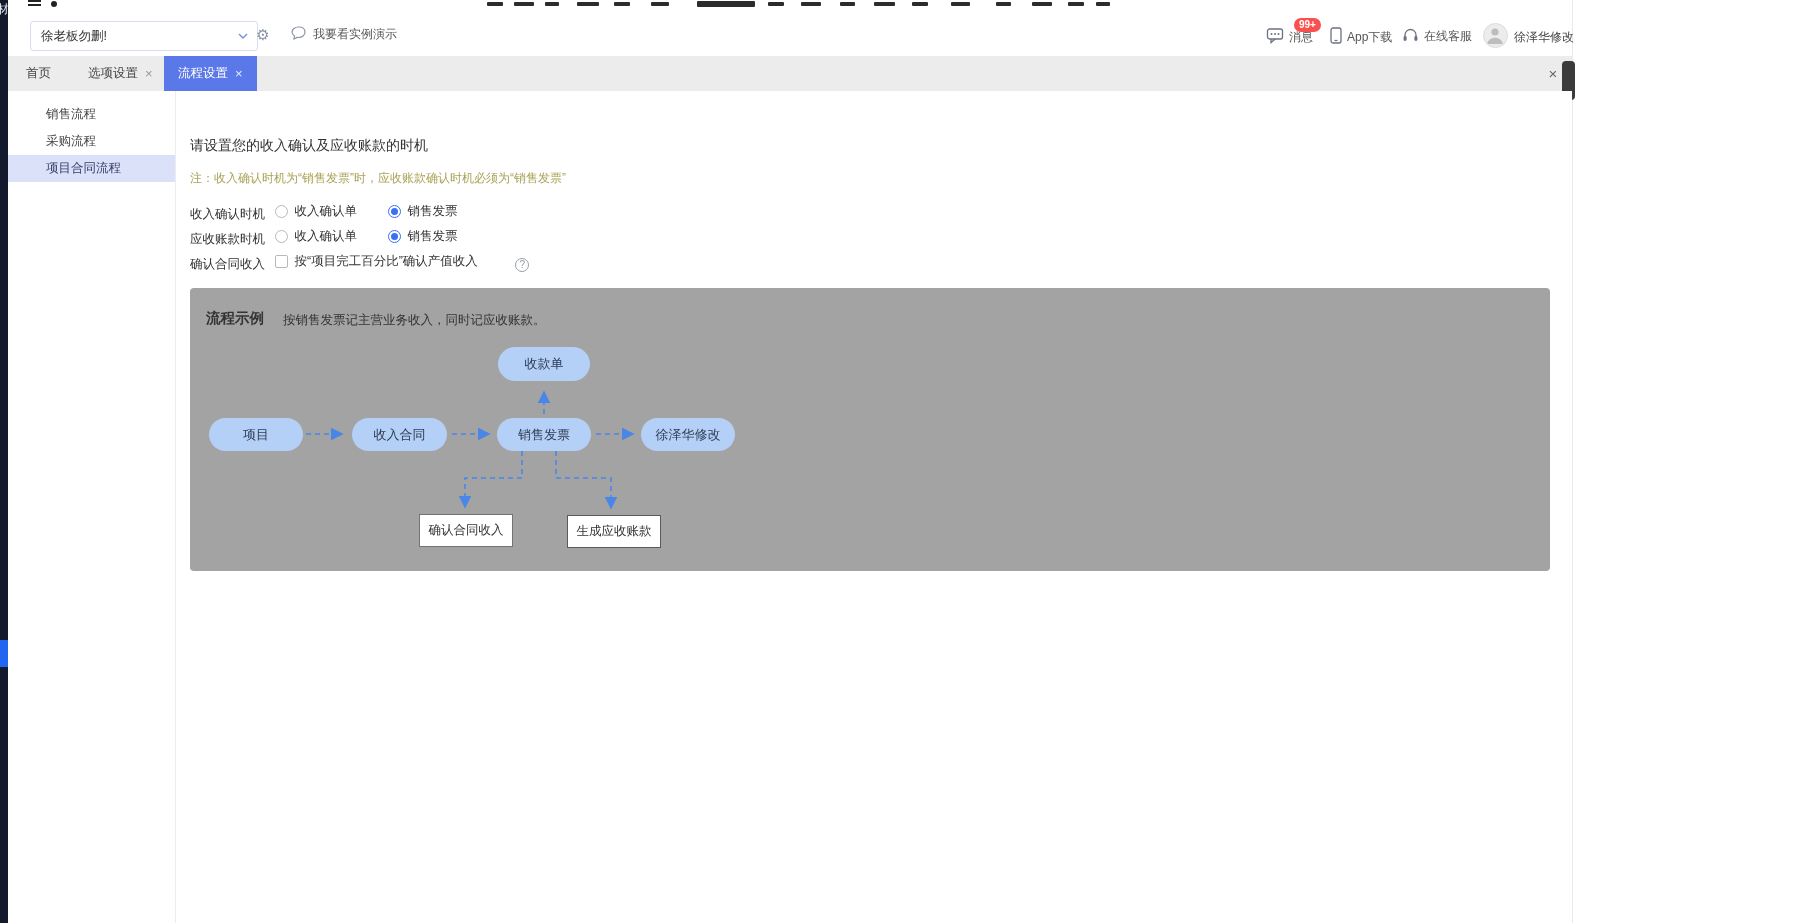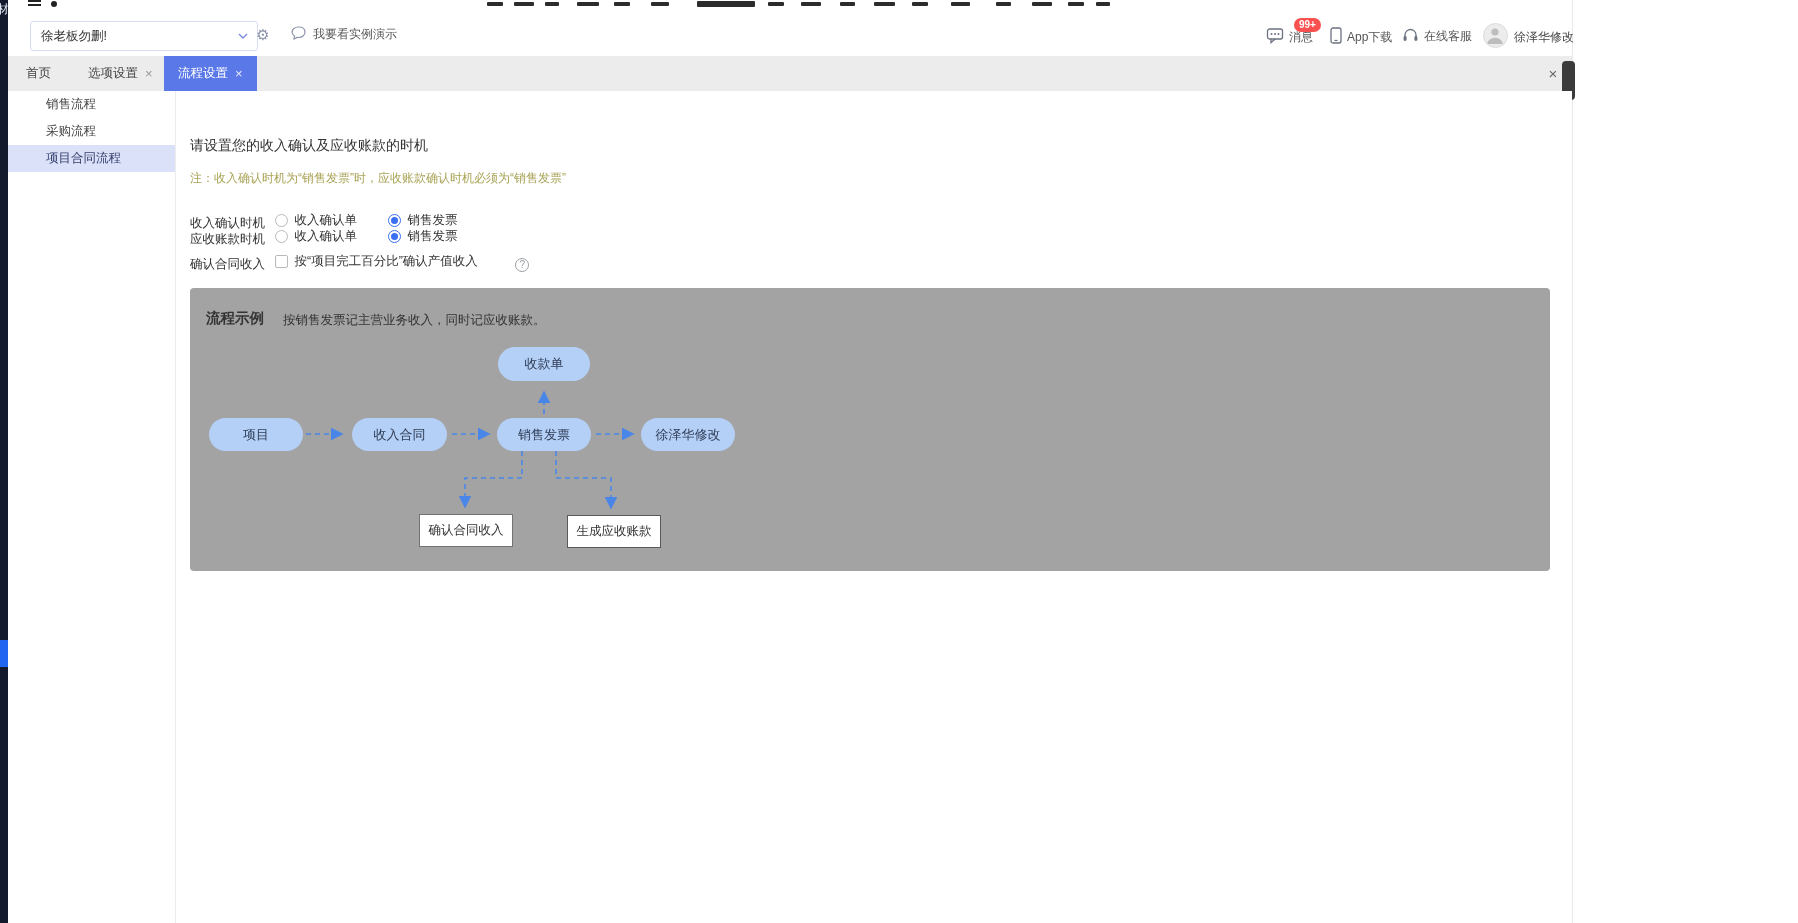--- a/index.html
+++ b/index.html
@@ -50,21 +50,21 @@
   .tab.active{background:#5b78e8;color:#fff}
   .tab.active .x{color:#e6ebff}
   .tab-home{left:4px}
   .tab-opt{left:66px}
   .tab-flow{left:156px}
   .close-all{position:absolute;left:1530px;top:0;width:30px;height:35px;line-height:35px;
     text-align:center;color:#666;font-size:15px;cursor:pointer}
   .edge-widget{position:absolute;left:1554px;top:5px;width:13px;height:39px;background:#3b3b3b;border-radius:4px;cursor:pointer}
 
   
-  .sidebar{left:8px;top:91px;width:168px;height:832px;background:#fff;border-right:1px solid #ececec;box-sizing:border-box}
+  .sidebar{left:8px;top:91px;width:168px;height:832px;background:#fff;border-right:1px solid #ececec;padding-top:10px;box-sizing:border-box}
   .side-item{height:27px;line-height:27px;padding-left:38px;font-size:12.5px;color:#444;cursor:pointer;white-space:nowrap}
   .side-item.active{background:#dae1f8;color:#37406e}
 
   
   .main{left:177px;top:91px;width:1395px;height:832px;background:#fff}
   .page-title{position:absolute;left:13px;top:46px;font-size:14px;font-weight:normal;color:#333}
   .note{position:absolute;left:13px;top:79px;font-size:12px;color:#a9a356}
 
   .form-row{position:absolute;left:13px;height:17px;line-height:17px;font-size:12.5px;color:#333;white-space:nowrap}
   .row-label{display:inline-block;width:82px}
@@ -209,21 +209,21 @@
   <div class="side-item">销售流程</div>
   <div class="side-item">采购流程</div>
   <div class="side-item active">项目合同流程</div>
 </div>
 
 <div class="abs main">
 
   <div class="page-title">请设置您的收入确认及应收账款的时机</div>
   <div class="note">注：收入确认时机为“销售发票”时，应收账款确认时机必须为“销售发票”</div>
 
-  <div class="form-row" style="top:121px">
+  <div class="form-row" style="top:112px">
     <span class="row-label">收入确认时机</span>
     <span class="opt">
       <span class="radio"></span>
       <span>收入确认单</span>
     </span>
     <span class="opt">
       <span class="radio sel"></span>
       <span>销售发票</span>
     </span>
   </div>

